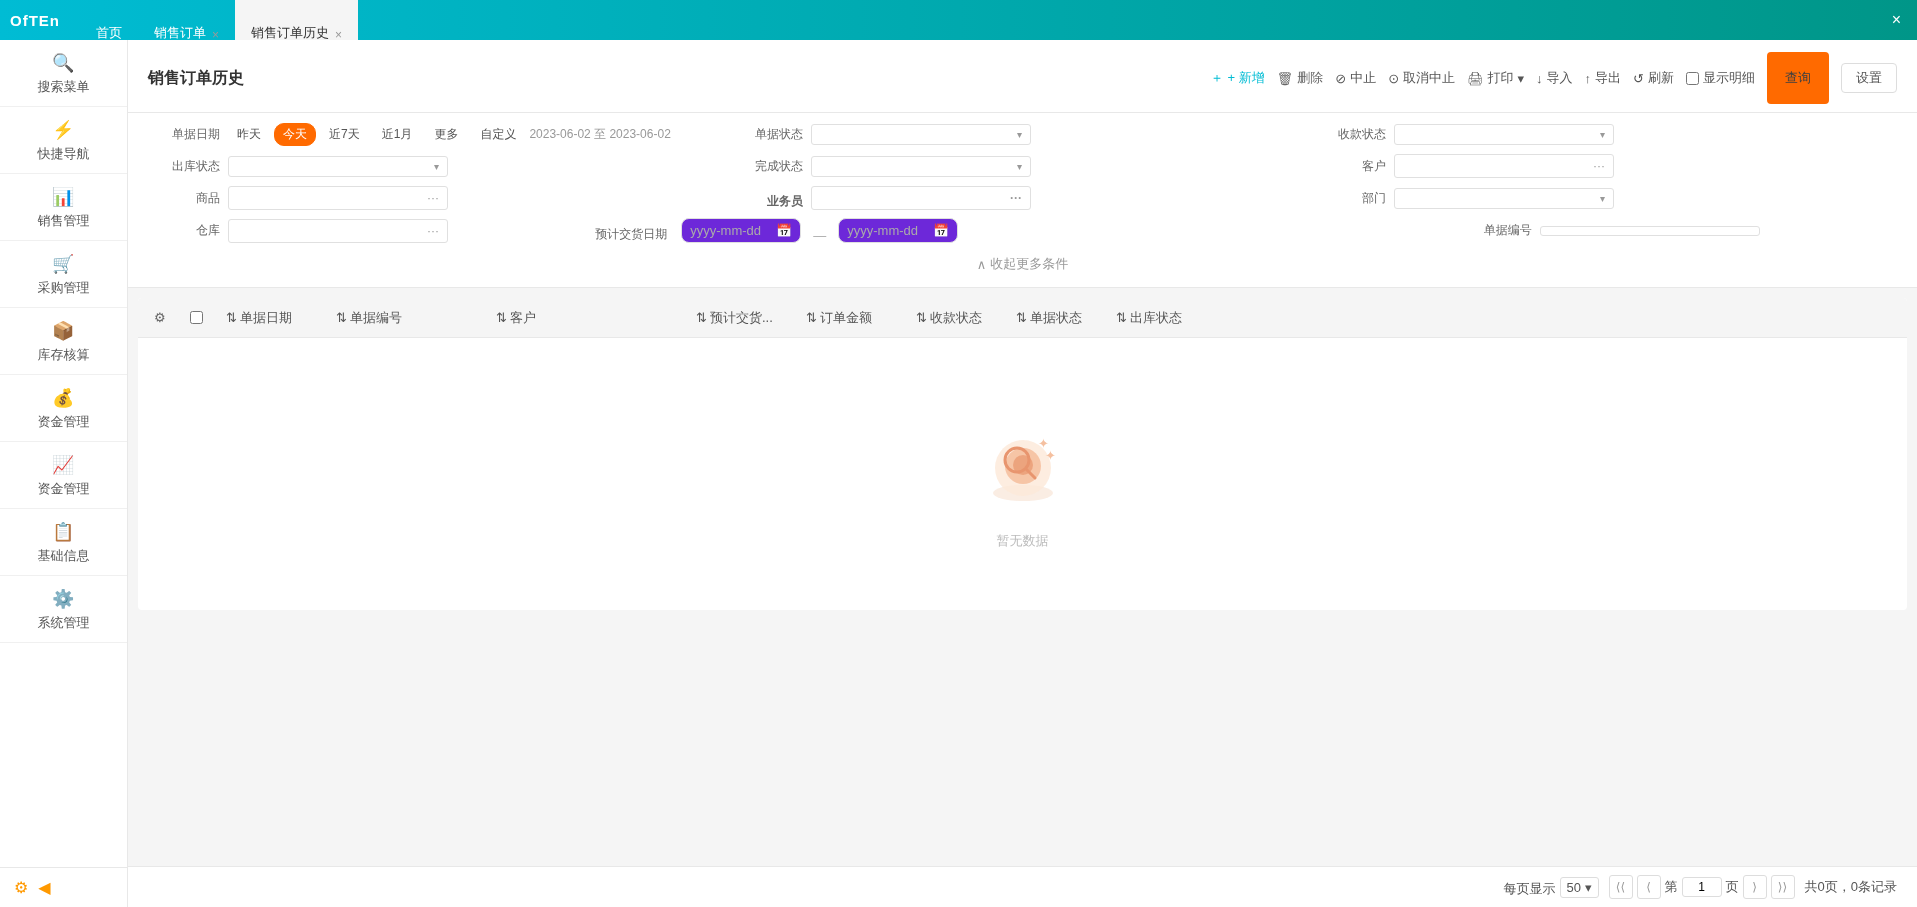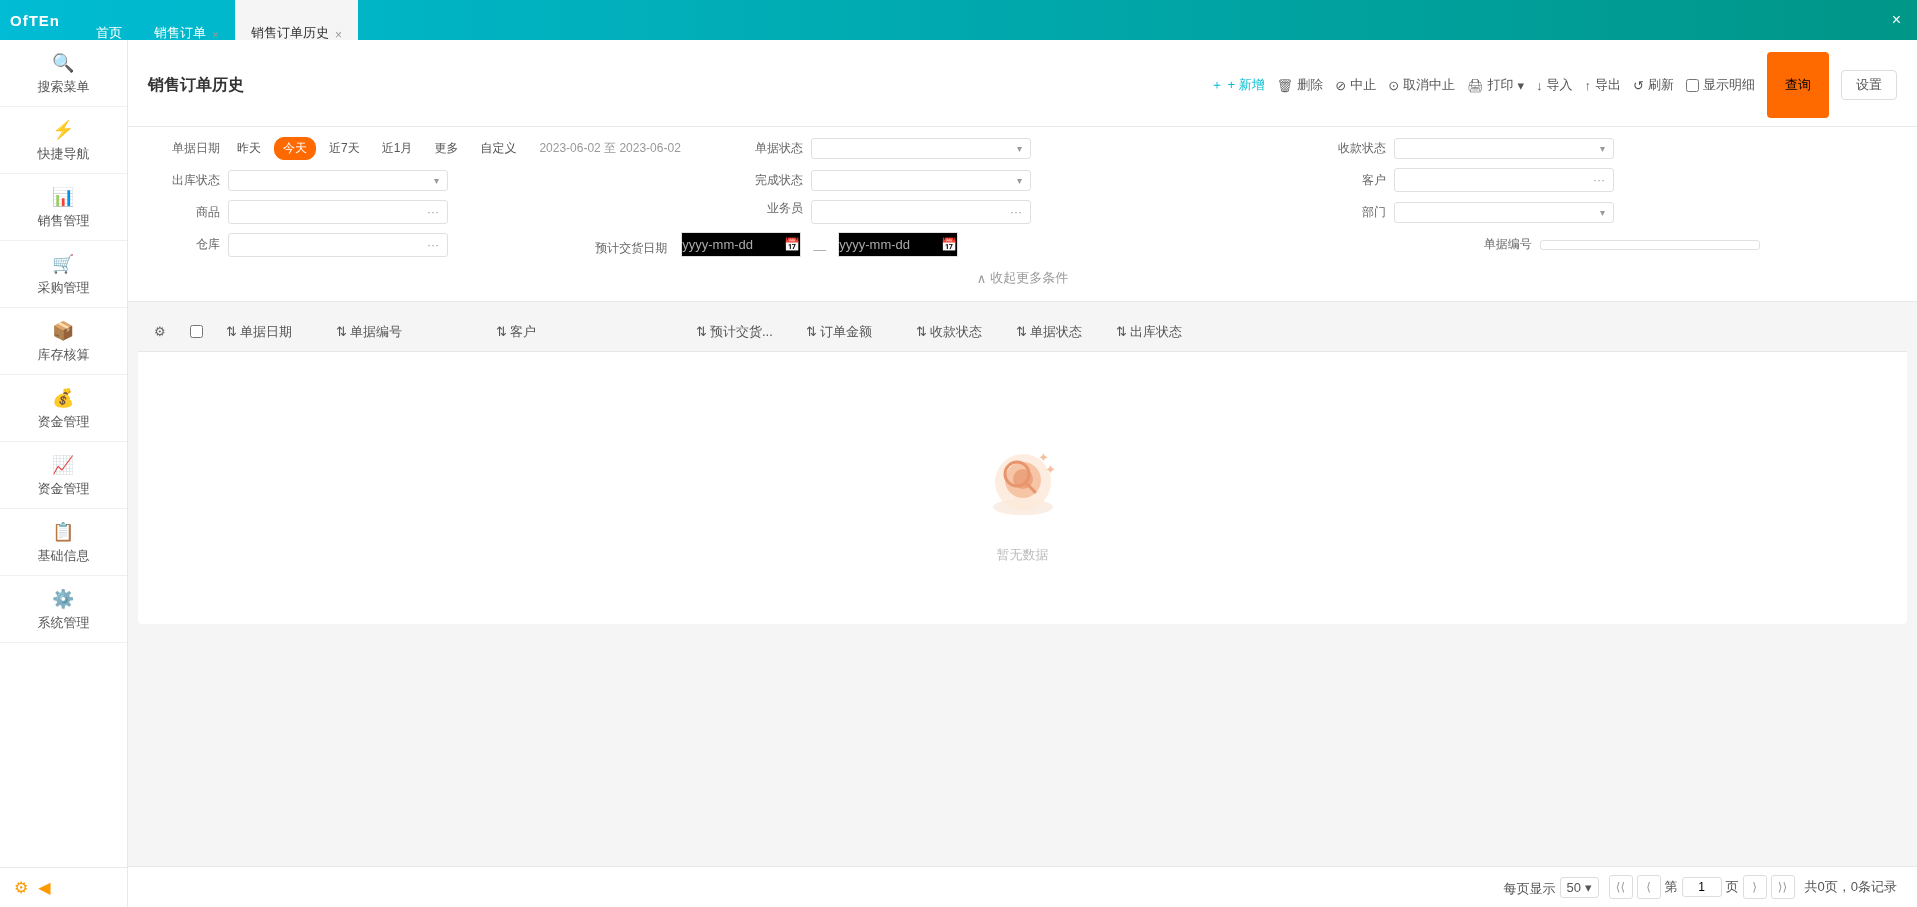--- a/index.html
+++ b/index.html
@@ -132,24 +132,24 @@
       gap: 4px;
       cursor: pointer;
       color: #555;
       font-size: 12px;
       white-space: nowrap;
     }
     .toolbar-btn.add { color: #00bcd4; }
     .toolbar-btn.delete { color: #666; }
     .query-btn {
       background: #ff6a00;
-      color: #000000;
+      color: #404040;
       border: none;
       border-radius: 4px;
-      padding: 24px 18px;
+      padding: 17px 18px;
       cursor: pointer;
       font-size: 13px;
     }
     .settings-btn {
       background: white;
       color: #555;
       border: 1px solid #ddd;
       border-radius: 4px;
       padding: 5px 14px;
       cursor: pointer;
@@ -181,21 +181,21 @@
       color: #666;
       font-size: 12px;
       text-align: right;
       padding-right: 8px;
       flex-shrink: 0;
     }
     .filter-control {
       flex: 1;
       display: flex;
       align-items: center;
-      gap: 10px;
+      gap: 0;
     }
     .date-pill {
       display: flex;
       align-items: center;
       gap: 4px;
     }
     .date-tag {
       padding: 2px 8px;
       border-radius: 3px;
       cursor: pointer;
@@ -237,30 +237,30 @@
       min-width: 180px;
       cursor: pointer;
       background: white;
       display: flex;
       align-items: center;
       justify-content: space-between;
     }
     .dots-more { color: #999; font-size: 12px; margin-left: 4px; }
     .date-input {
       border: 1px solid #e0e0e0;
-      border-radius: 0;
-      padding: 4px 0;
+      border-radius: 8px;
+      padding: 4px 8px;
       color: #aaa;
       font-size: 12px;
       min-width: 130px;
       display: flex;
       align-items: center;
       justify-content: space-between;
       cursor: pointer;
-      background: #000000;
+      background: #6d28d9;
     }
     .date-input .cal-icon { color: #f90; font-size: 13px; }
     .date-separator { color: #aaa; padding: 0 6px; }
     .collapse-more {
       display: flex;
       align-items: center;
       justify-content: center;
       gap: 4px;
       color: #999;
       font-size: 12px;
@@ -547,21 +547,21 @@
       </div>
 
       <div class="filter-row">
         <div style="display:flex;align-items:center;flex:1;">
           <span class="filter-label">商品</span>
           <div class="input-control" style="flex:1;max-width:220px;">
             <span></span>
             <span class="dots-more">···</span>
           </div>
         </div>
-        <div style="display:flex;align-items:flex-start;flex:1;">
+        <div style="display:flex;align-items:flex-end;flex:1;font-weight:bold;">
           <span class="filter-label">业务员</span>
           <div class="input-control" style="flex:1;max-width:220px;">
             <span></span>
             <span class="dots-more">···</span>
           </div>
         </div>
         <div style="display:flex;align-items:center;flex:1;">
           <span class="filter-label">部门</span>
           <div class="select-control" style="flex:1;max-width:220px;">
             <span></span>

